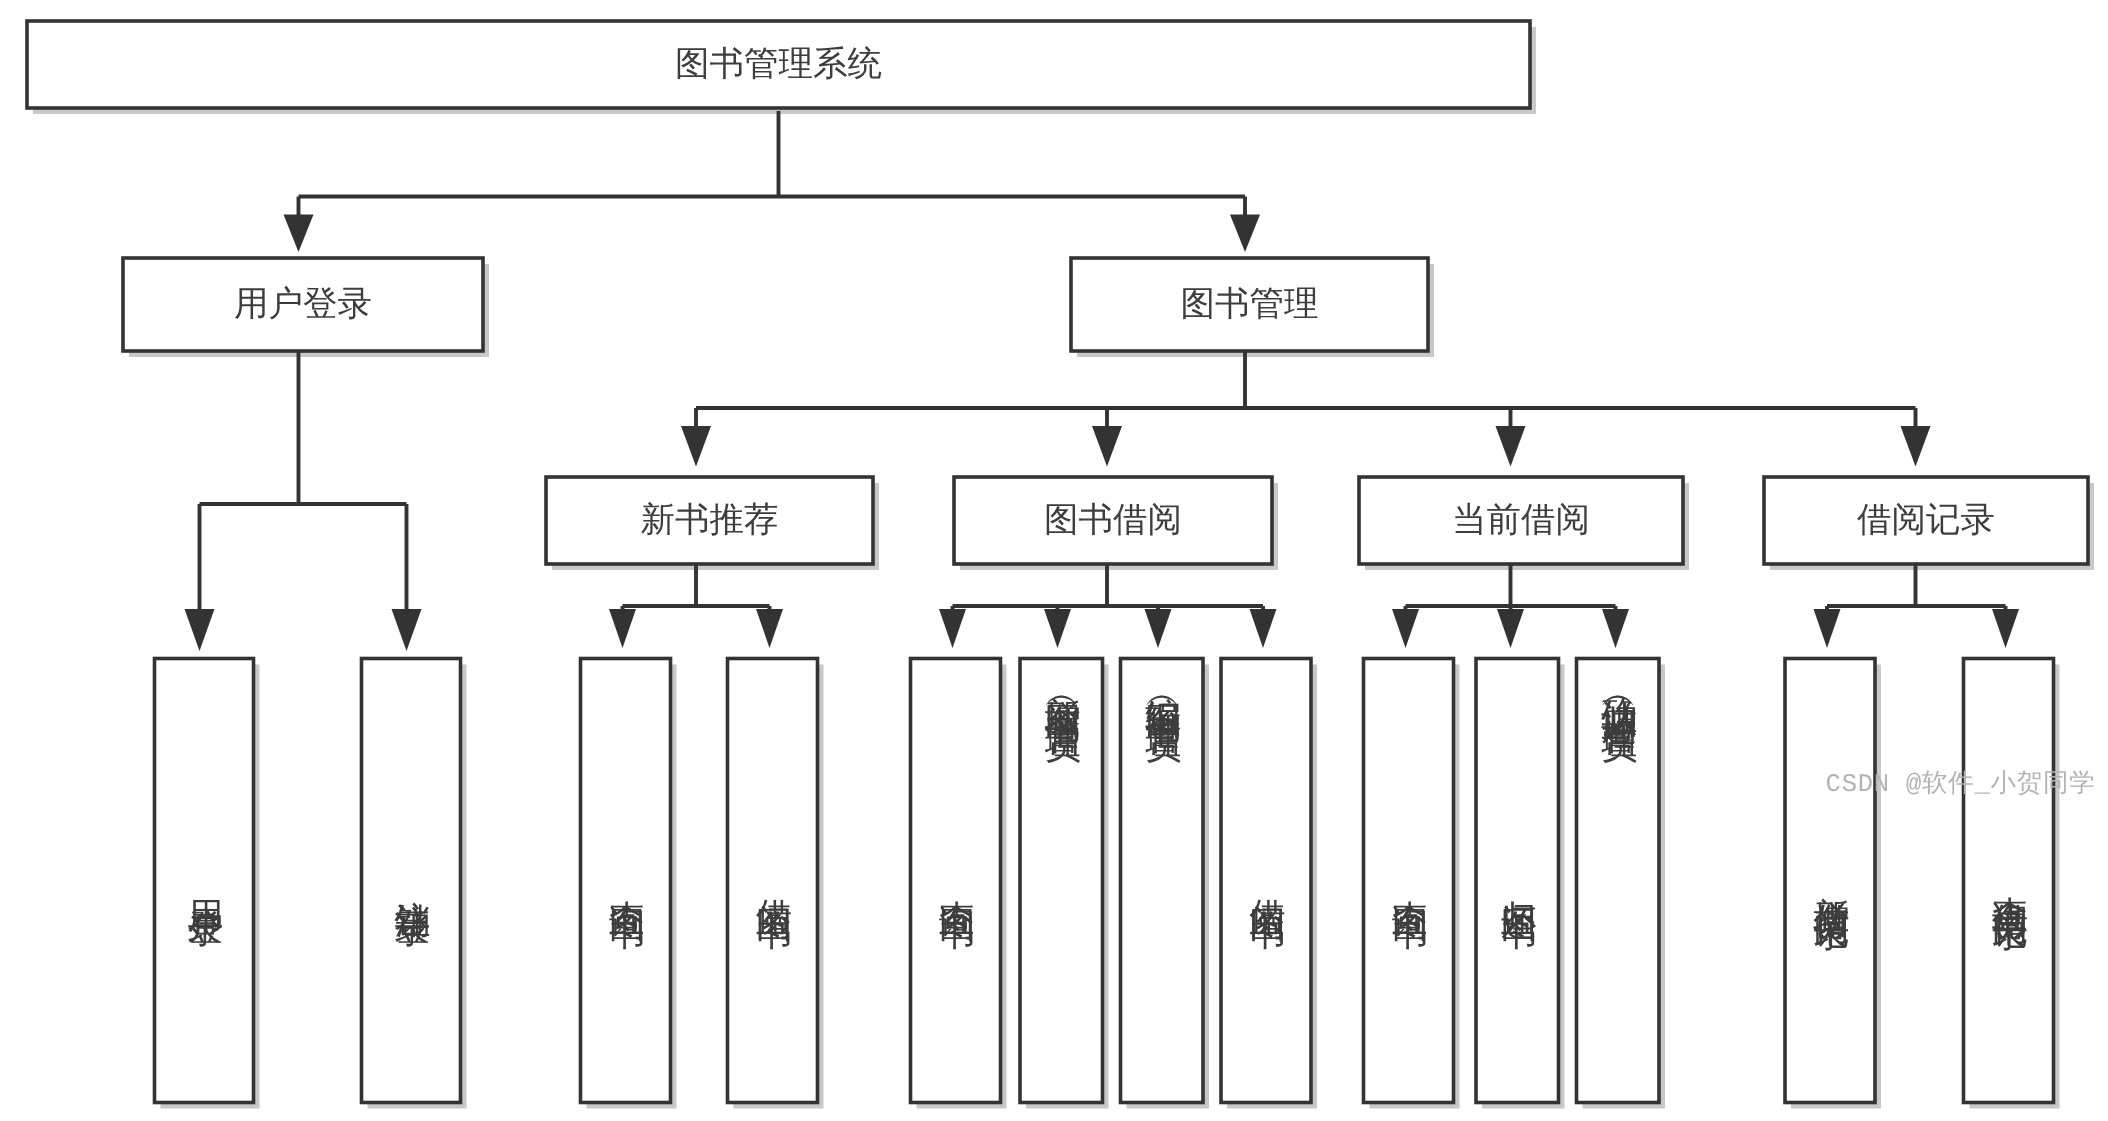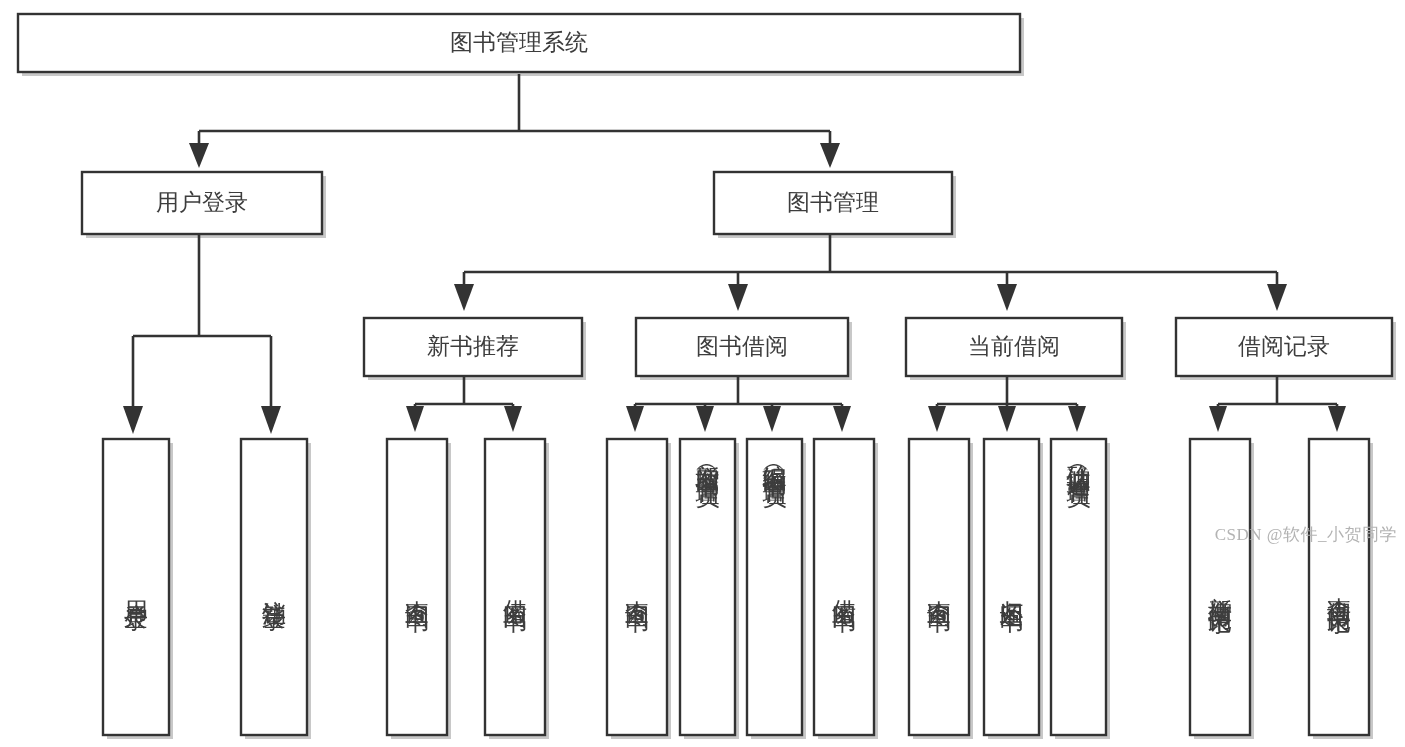--- a/index.html
+++ b/index.html
@@ -68,22 +68,22 @@
     letter-spacing: 3px;
     font-family: "Liberation Sans", "DejaVu Sans", sans-serif;
     font-size: 24px;
     line-height: 1;
     color: #3d3d3d;
     white-space: nowrap;
   }
   .watermark {
     position: absolute;
     right: 8px;
-    bottom: 12px;
-    font-family: Liberation Serif, serif;
+    bottom: 25px;
+    font-family: Liberation Mono, monospace;
     font-size: 17px;
     color: #b3b3b3;
     letter-spacing: 0.5px;
     white-space: nowrap;
   }
 </style>
 </head>
 <body>
 
 <div id="diagram-root">

